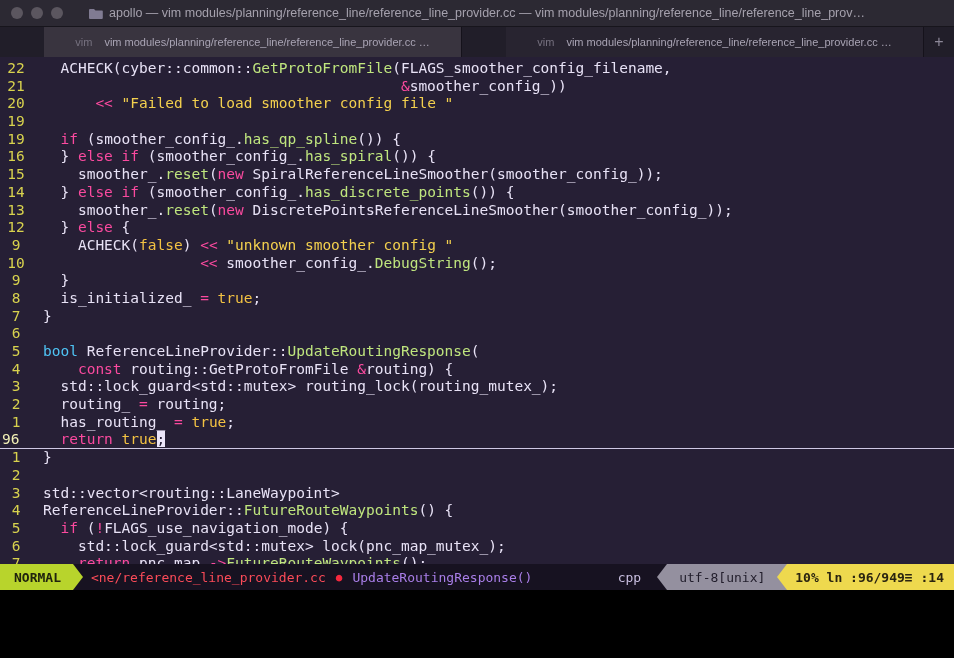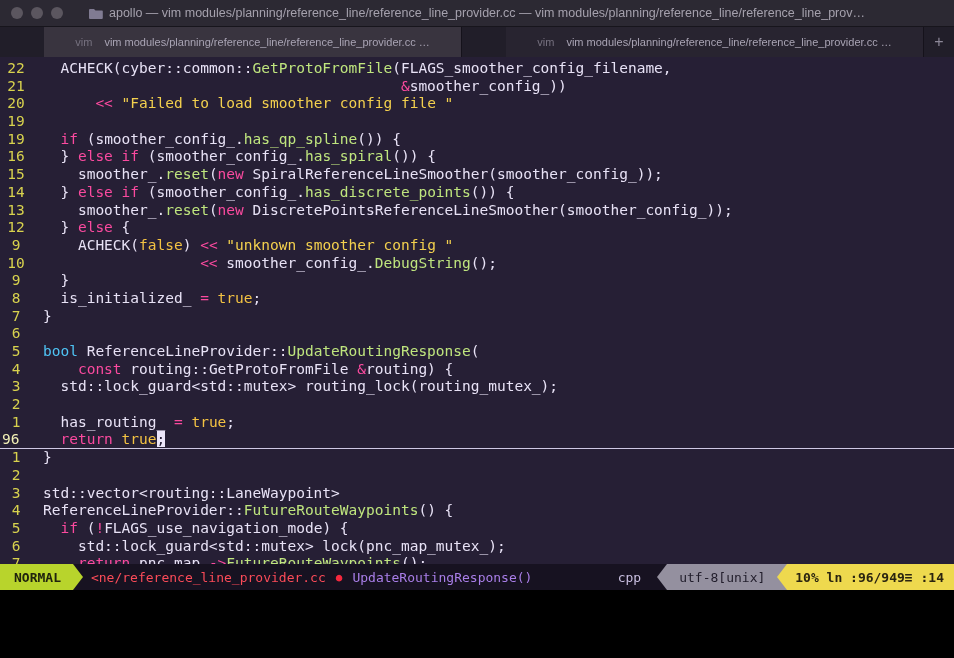--- a/index.html
+++ b/index.html
@@ -110,21 +110,21 @@
       <div class="line"><span class="gutter">12</span><span class="code"><span class="t-d">  } </span><span class="t-k">else</span><span class="t-d"> {</span></span></div>
       <div class="line"><span class="gutter">9</span><span class="code"><span class="t-d">    ACHECK(</span><span class="t-b">false</span><span class="t-d">) </span><span class="t-k">&lt;&lt;</span><span class="t-d"> </span><span class="t-s">"unknown smoother config "</span></span></div>
       <div class="line"><span class="gutter">10</span><span class="code"><span class="t-d">                  </span><span class="t-k">&lt;&lt;</span><span class="t-d"> smoother_config_.</span><span class="t-f">DebugString</span><span class="t-d">();</span></span></div>
       <div class="line"><span class="gutter">9</span><span class="code"><span class="t-d">  }</span></span></div>
       <div class="line"><span class="gutter">8</span><span class="code"><span class="t-d">  is_initialized_ </span><span class="t-k">=</span><span class="t-d"> </span><span class="t-b">true</span><span class="t-d">;</span></span></div>
       <div class="line"><span class="gutter">7</span><span class="code"><span class="t-d">}</span></span></div>
       <div class="line"><span class="gutter">6</span><span class="code"></span></div>
       <div class="line"><span class="gutter">5</span><span class="code"><span class="t-t">bool</span><span class="t-d"> ReferenceLineProvider::</span><span class="t-f">UpdateRoutingResponse</span><span class="t-d">(</span></span></div>
       <div class="line"><span class="gutter">4</span><span class="code"><span class="t-d">    </span><span class="t-k">const</span><span class="t-d"> routing::GetProtoFromFile </span><span class="t-k">&amp;</span><span class="t-d">routing) {</span></span></div>
       <div class="line"><span class="gutter">3</span><span class="code"><span class="t-d">  std::lock_guard&lt;std::mutex&gt; routing_lock(routing_mutex_);</span></span></div>
-      <div class="line"><span class="gutter">2</span></div>
+      <div class="line"><span class="gutter">2</span><span class="code"><span class="t-d">  routing_ </span><span class="t-k">=</span><span class="t-d"> routing;</span></span></div>
       <div class="line"><span class="gutter">1</span><span class="code"><span class="t-d">  has_routing_ </span><span class="t-k">=</span><span class="t-d"> </span><span class="t-b">true</span><span class="t-d">;</span></span></div>
       <div class="line current"><span class="gutter cur">96</span><span class="code"><span class="t-d">  </span><span class="t-k">return</span><span class="t-d"> </span><span class="t-b">true</span><span class="t-c">;</span></span></div>
       <div class="line"><span class="gutter">1</span><span class="code"><span class="t-d">}</span></span></div>
       <div class="line"><span class="gutter">2</span><span class="code"></span></div>
       <div class="line"><span class="gutter">3</span><span class="code"><span class="t-d">std::vector&lt;routing::LaneWaypoint&gt;</span></span></div>
       <div class="line"><span class="gutter">4</span><span class="code"><span class="t-d">ReferenceLineProvider::</span><span class="t-f">FutureRouteWaypoints</span><span class="t-d">() {</span></span></div>
       <div class="line"><span class="gutter">5</span><span class="code"><span class="t-d">  </span><span class="t-k">if</span><span class="t-d"> (</span><span class="t-k">!</span><span class="t-d">FLAGS_use_navigation_mode) {</span></span></div>
       <div class="line"><span class="gutter">6</span><span class="code"><span class="t-d">    std::lock_guard&lt;std::mutex&gt; lock(pnc_map_mutex_);</span></span></div>
       <div class="line"><span class="gutter">7</span><span class="code"><span class="t-d">    </span><span class="t-k">return</span><span class="t-d"> pnc_map_</span><span class="t-k">-&gt;</span><span class="t-f">FutureRouteWaypoints</span><span class="t-d">();</span></span></div>
       <div class="line"><span class="gutter">8</span><span class="code"><span class="t-d">  }</span></span></div>

